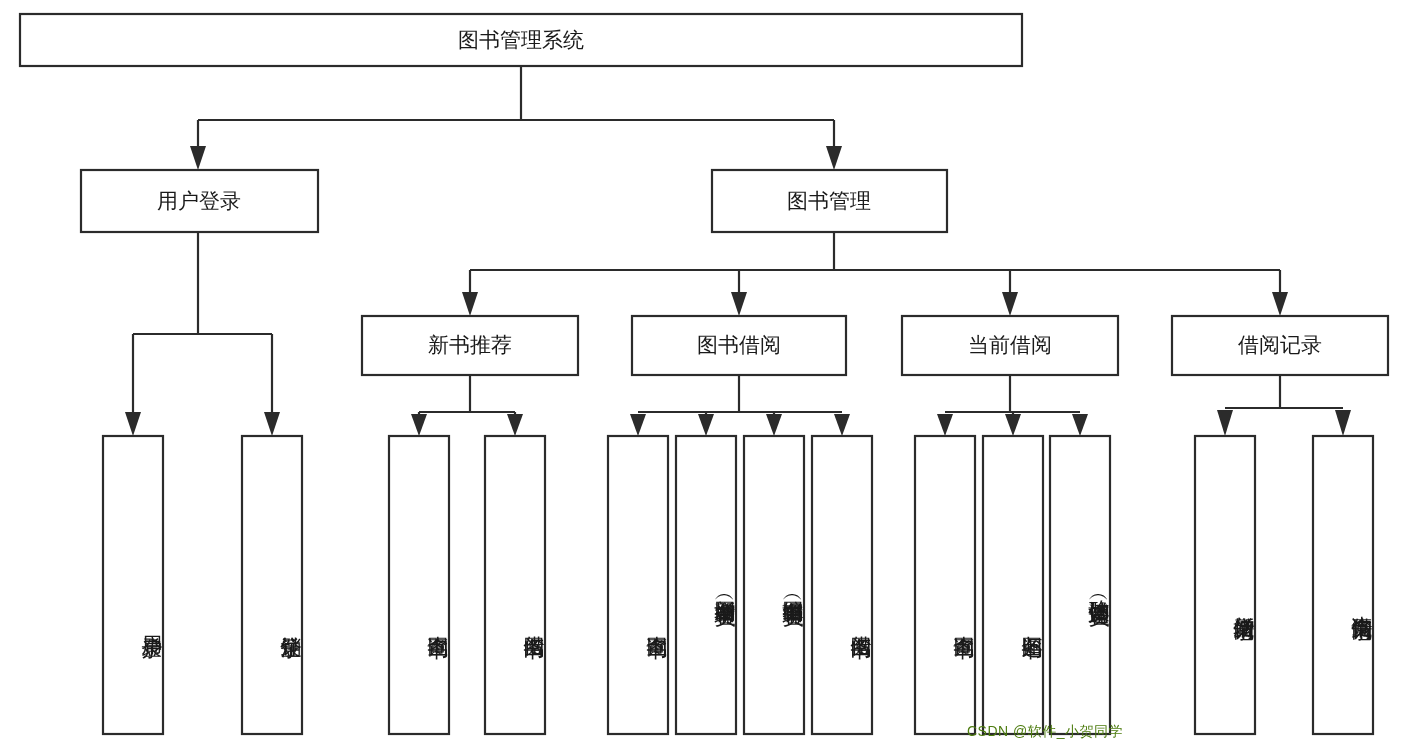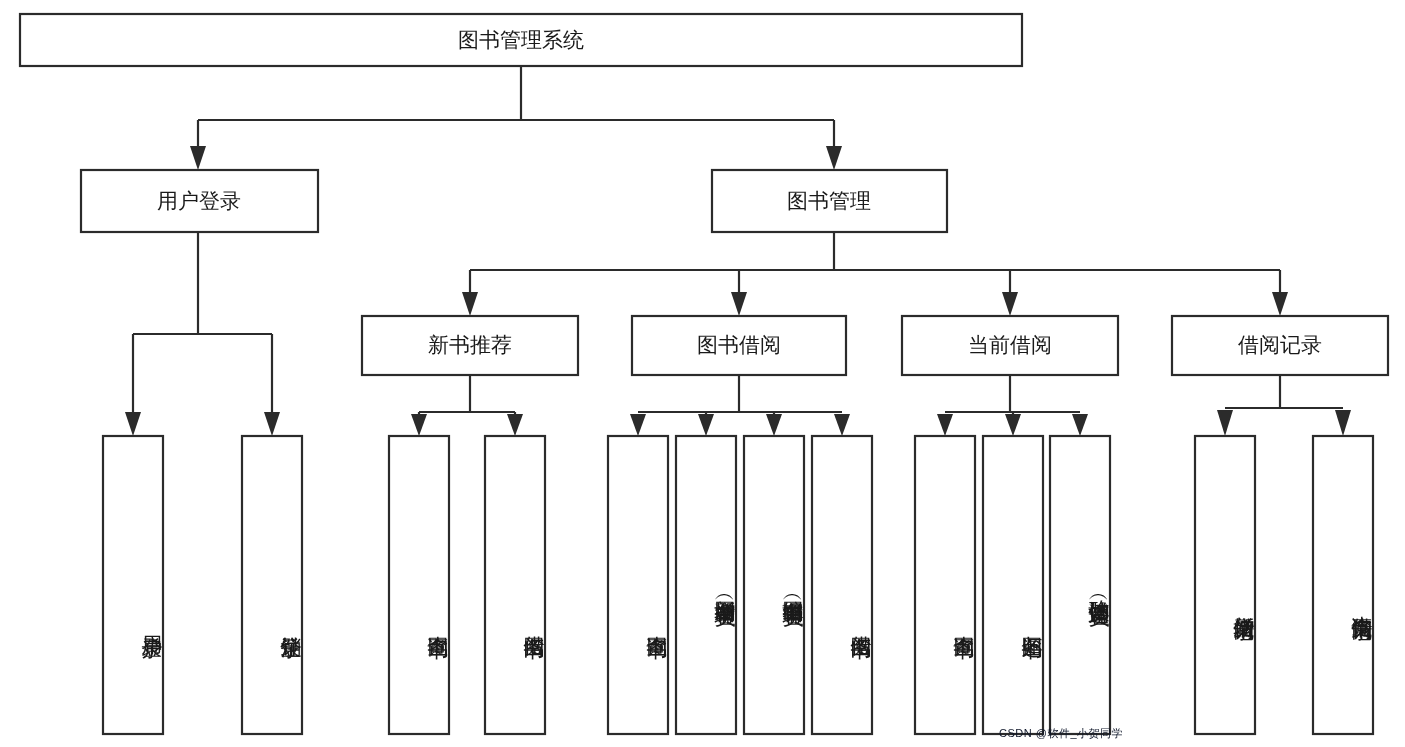--- a/index.html
+++ b/index.html
@@ -63,22 +63,22 @@
     align-items: flex-start;
     justify-content: center;
     white-space: nowrap;
     pointer-events: none;
   }
   .watermark {
     position: absolute;
     right: 12px;
     bottom: 6px;
     font-family: "Liberation Sans", "DejaVu Sans", sans-serif;
-    font-size: 11px;
-    color: #0f172a;
+    font-size: 14px;
+    color: #4d7c0f;
     letter-spacing: 0.5px;
     user-select: none;
   }
 </style>
 </head>
 <body>
 
 <div id="diagram-root">
 
   <svg id="flow-svg" viewBox="0 0 1405 747">

